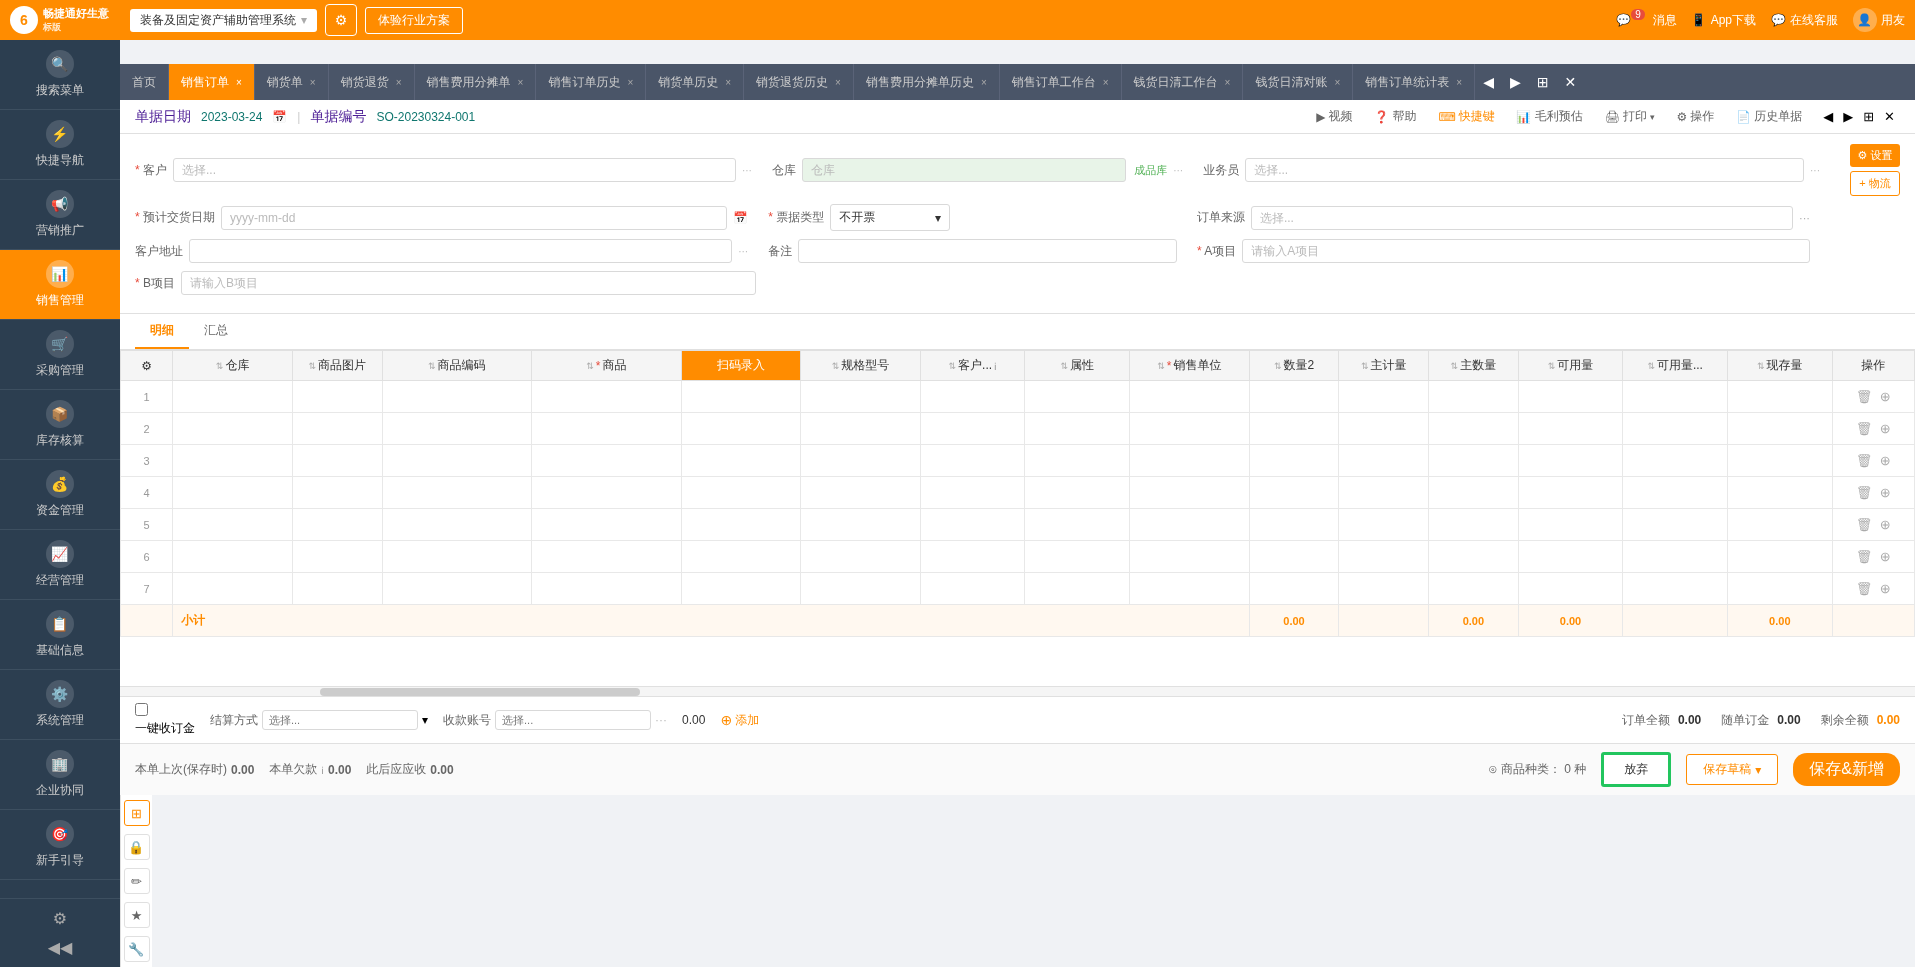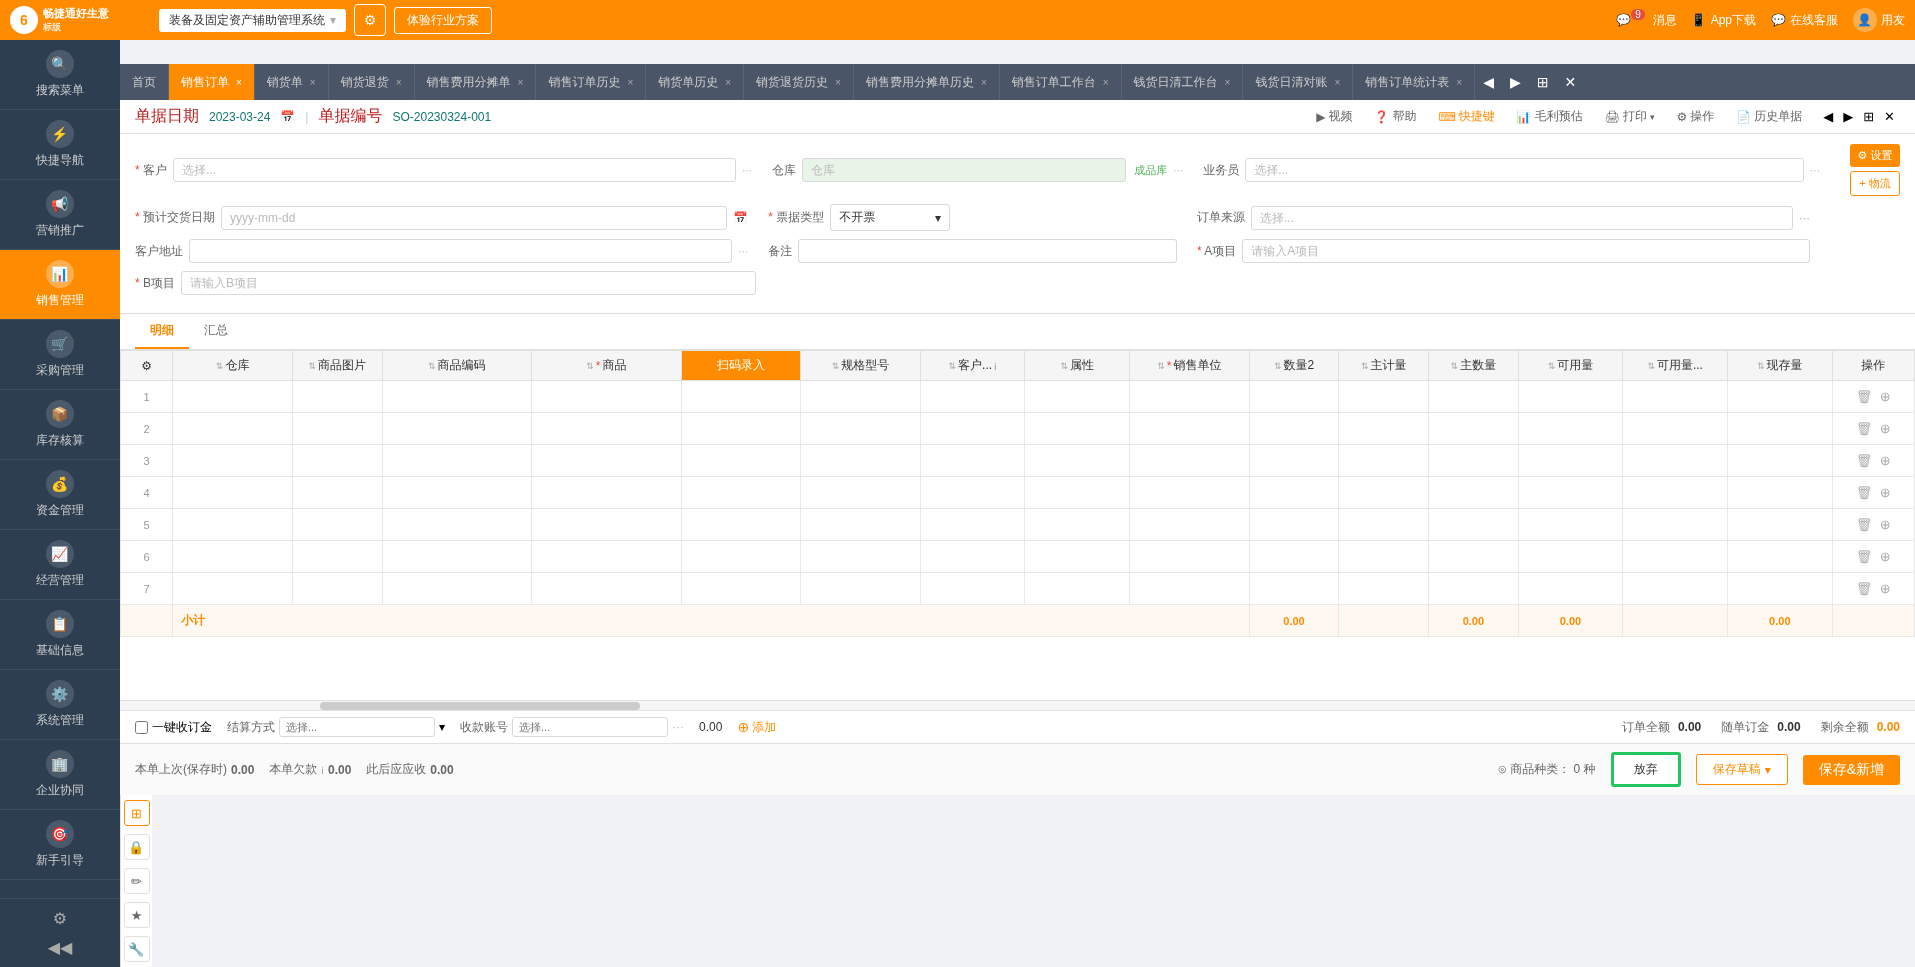--- a/index.html
+++ b/index.html
@@ -28,21 +28,20 @@
       background: white;
       border-radius: 50%;
       display: flex; align-items: center; justify-content: center;
       color: #ff8c00; font-size: 14px; font-weight: bold;
     }
     .system-title {
       flex: 1;
       display: flex;
       align-items: center;
       gap: 8px;
-      margin-left: 29px;
     }
     .system-title-text {
       background: white;
       border-radius: 3px;
       padding: 3px 10px;
       color: #333;
       font-size: 12px;
       display: flex; align-items: center; gap: 5px;
     }
     .btn-solution {
@@ -165,21 +164,21 @@
 
     
     .toolbar {
       display: flex;
       align-items: center;
       padding: 6px 15px;
       border-bottom: 1px solid #e0e0e0;
       gap: 10px;
       flex-shrink: 0;
     }
-    .toolbar-label { color: #b91c1c; font-size: 16px; }
+    .toolbar-label { color: #4c1d95; font-size: 14px; }
     .toolbar-value { color: #0f766e; font-size: 12px; }
     .toolbar-divider { color: #ccc; }
     .toolbar-right {
       margin-left: auto;
       display: flex; align-items: center; gap: 10px;
     }
     .toolbar-btn {
       display: flex; align-items: center; gap: 3px;
       color: #666; cursor: pointer; font-size: 12px;
       padding: 2px 6px;
@@ -327,21 +326,21 @@
       padding: 6px 15px;
       border-top: 1px solid #e0e0e0;
       background: white;
       flex-shrink: 0;
       gap: 15px;
     }
     .bottom-field {
       display: flex; align-items: center; gap: 4px;
     }
     .bottom-label { color: #666; }
-    .checkbox-field { display: flex; align-items: center; gap: 4px; }
+    .checkbox-field { display: flex; align-items: flex-start; gap: 4px; flex-direction: column; }
     .bottom-select {
       border: 1px solid #d9d9d9;
       border-radius: 3px;
       padding: 3px 6px;
       font-size: 11px;
       color: #333;
       min-width: 80px;
     }
     .add-btn {
       color: #ff8c00;
@@ -386,24 +385,24 @@
       border-radius: 3px;
       padding: 6px 16px;
       cursor: pointer;
       font-size: 12px;
       display: flex; align-items: center; gap: 4px;
     }
     .btn-save-new {
       background: #ff8c00;
       color: white;
       border: none;
-      border-radius: 3px;
+      border-radius: 14px;
       padding: 6px 16px;
       cursor: pointer;
-      font-size: 14px;
+      font-size: 16px;
     }
     .goods-count { color: #666; font-size: 12px; }
 
     
     .right-panel {
       width: 32px;
       background: white;
       border-left: 1px solid #e0e0e0;
       display: flex;
       flex-direction: column;

